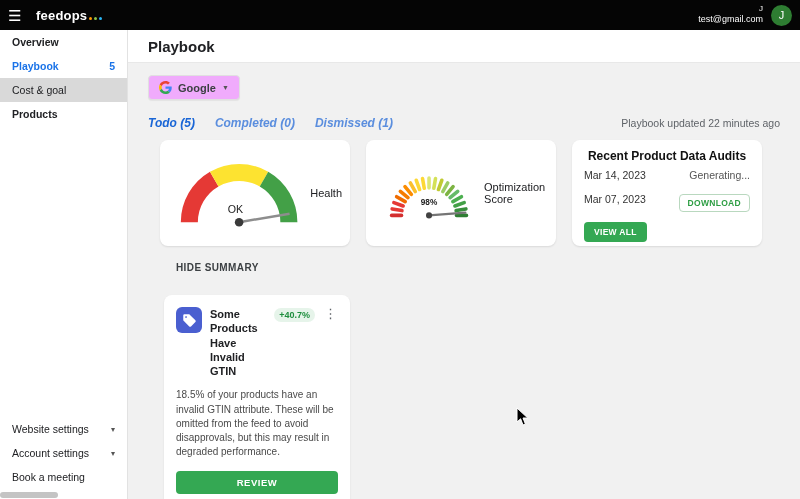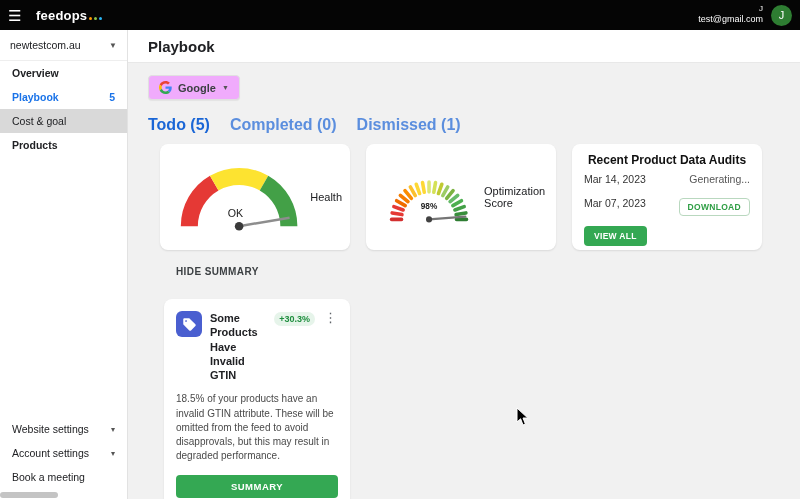--- a/index.html
+++ b/index.html
@@ -35,21 +35,21 @@
   
   .main { position:absolute; top:30px; left:128px; right:0; bottom:0; background:#f1f1f1; overflow:hidden; }
   .page-header { height:33px; background:#fff; border-bottom:1px solid #e8e8e8; display:flex; align-items:center; padding-left:20px; }
   .page-title { font-size:15px; font-weight:700; color:#202124; }
   .content { padding:12px 20px 0 20px; }
 
   .channel-btn { display:inline-flex; align-items:center; gap:6px; background:#f0abfc; border:1px solid #e0e0e0; border-radius:4px; padding:5px 10px; font-size:11px; font-weight:600; color:#3c4043; cursor:pointer; box-shadow:0 1px 1px rgba(0,0,0,.06); }
   .caret { font-size:7px; color:#555; }
 
   .tabs-row { display:flex; align-items:center; gap:20px; margin-top:16px; }
-  .tab { font-size:16px; font-weight:700; cursor:pointer; }
+  .tab { font-size:12px; font-weight:700; cursor:pointer;font-style:italic; }
   .tab.active { color:#1a66d6; }
   .tab.inactive { color:#5b8ede; font-weight:600; }
   .updated-text { margin-left:auto; font-size:10.5px; color:#5f6368; }
 
   .cards-row { display:flex; gap:16px; margin-top:10px; margin-left:12px; }
   .card { background:#fff; border-radius:8px; box-shadow:0 1px 2px rgba(0,0,0,.1); }
   .gauge-card { width:190px; height:106px; padding:6px 8px 8px; display:flex; flex-direction:row; align-items:center; }
   .gauge-card svg { width:160px; height:76px; }
   .gauge-label { font-size:11px; color:#202124; margin-top:2px; }
 
@@ -92,24 +92,20 @@
     <span class="topbar-right">
       <span class="user-block">
         <div class="user-name">J</div>
         <div class="user-email">test@gmail.com</div>
       </span>
       <span class="avatar">J</span>
     </span>
   </div>
 
   <div class="sidebar">
-    <div class="site-selector">
-      <span>newtestcom.au</span>
-      <span class="chev">▼</span>
-    </div>
     <div class="nav-item">
       <span>Overview</span>
     </div>
     <div class="nav-item active">
       <span>Playbook</span>
       <span class="badge">5</span>
     </div>
     <div class="nav-item selected">
       <span>Cost &amp; goal</span>
     </div>
@@ -146,20 +142,21 @@
           <path fill="#34A853" d="M24 48c6.48 0 11.93-2.13 15.89-5.81l-7.73-6c-2.15 1.45-4.92 2.3-8.16 2.3-6.26 0-11.57-4.22-13.47-9.91l-7.98 6.19C6.51 42.62 14.62 48 24 48z"></path>
         </svg>
         <span>Google</span>
         <span class="caret">▼</span>
       </button>
 
       <div class="tabs-row">
         <span class="tab active">Todo (5)</span>
         <span class="tab inactive">Completed (0)</span>
         <span class="tab inactive">Dismissed (1)</span>
+        <span class="updated-text">Playbook updated 22 minutes ago</span>
       </div>
 
       <div class="cards-row">
 
         <div class="card gauge-card">
           <svg viewBox="0 0 200 105">
             <path d="M 30 95 A 70 70 0 0 1 65 34.4" fill="none" stroke="#e53935" stroke-width="24"></path>
             <path d="M 65 34.4 A 70 70 0 0 1 135 34.4" fill="none" stroke="#fde330" stroke-width="24"></path>
             <path d="M 135 34.4 A 70 70 0 0 1 170 95" fill="none" stroke="#43a047" stroke-width="24"></path>
             <text x="95" y="82" text-anchor="middle" font-size="15" fill="#222">OK</text>
@@ -218,25 +215,25 @@
 
       
       <div class="card task-card">
         <div class="task-head">
           <span class="task-icon">
             <svg width="15" height="15" viewBox="0 0 24 24" fill="#fff">
               <path d="M21.4 11.6l-9-9C12 2.2 11.5 2 11 2H4c-1.1 0-2 .9-2 2v7c0 .5.2 1 .6 1.4l9 9c.8.8 2 .8 2.8 0l7-7c.8-.8.8-2 0-2.8zM6.5 8C5.7 8 5 7.3 5 6.5S5.7 5 6.5 5 8 5.7 8 6.5 7.3 8 6.5 8z"></path>
             </svg>
           </span>
           <span class="task-title">Some Products Have Invalid GTIN</span>
-          <span class="task-badge">+30.3%</span>
+          <span class="task-badge">+40.7%</span>
           <span class="task-menu">⋮</span>
         </div>
         <div class="task-body">18.5% of your products have an invalid GTIN attribute. These will be omitted from the feed to avoid disapprovals, but this may result in degraded performance.</div>
-        <button class="btn-review">SUMMARY</button>
+        <button class="btn-review">REVIEW</button>
       </div>
 
     </div>
   </div>
 
   <svg class="cursor" width="14" height="20" viewBox="0 0 14 20">
     <path d="M1 1 L1 15 L4.6 11.8 L7 18 L9.4 17 L7 11 L11.8 11 Z" fill="#000" stroke="#fff" stroke-width="1"></path>
   </svg>
 
 </div>

